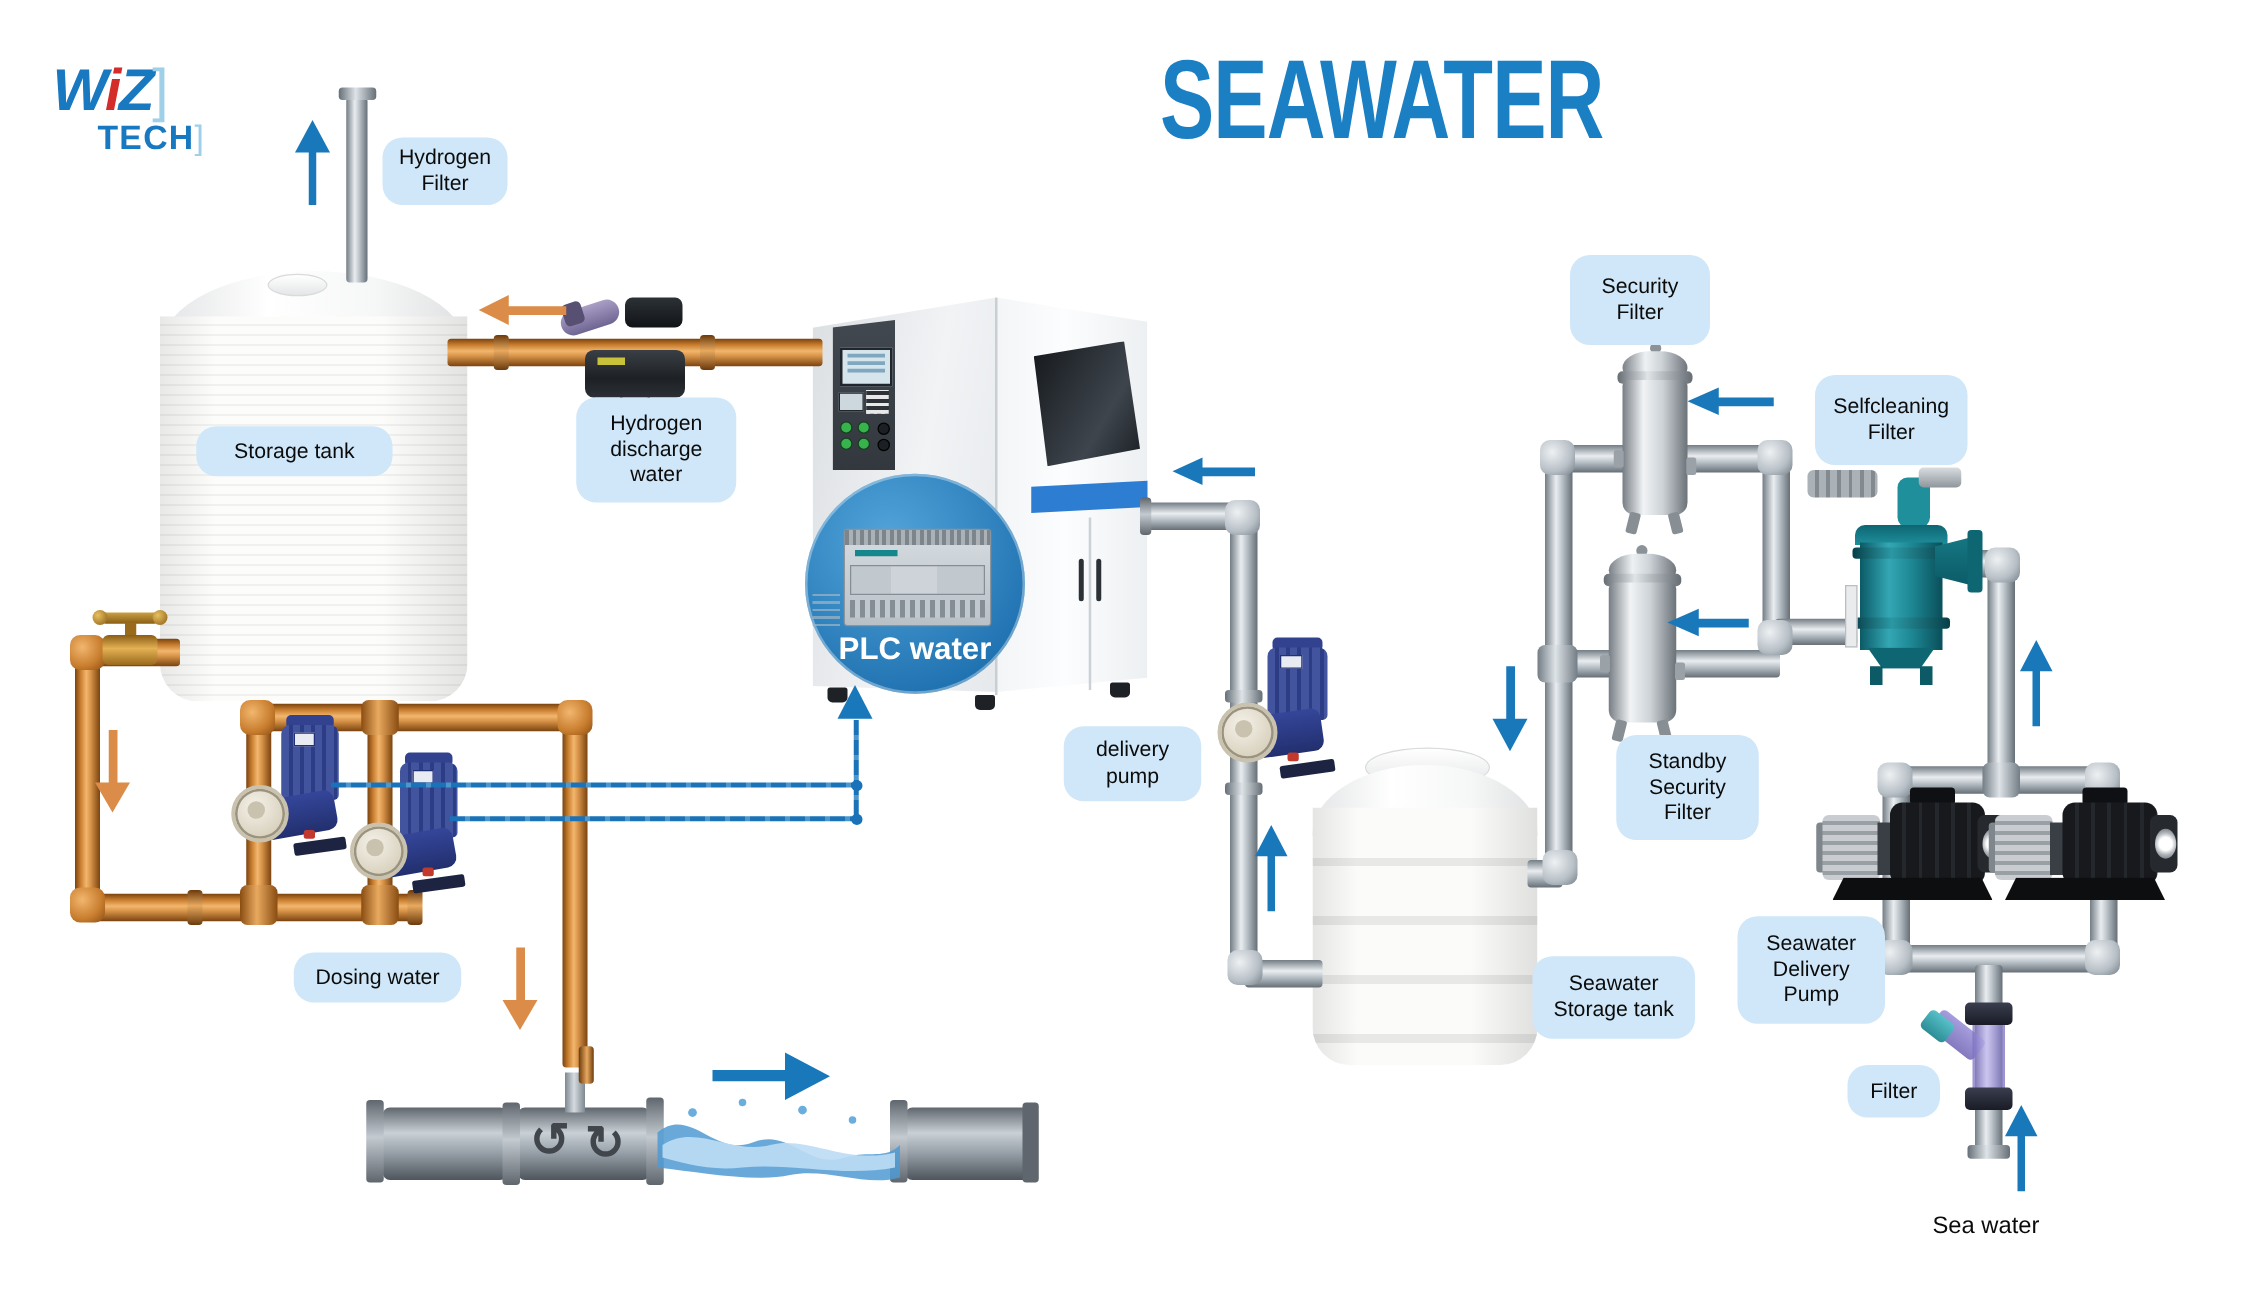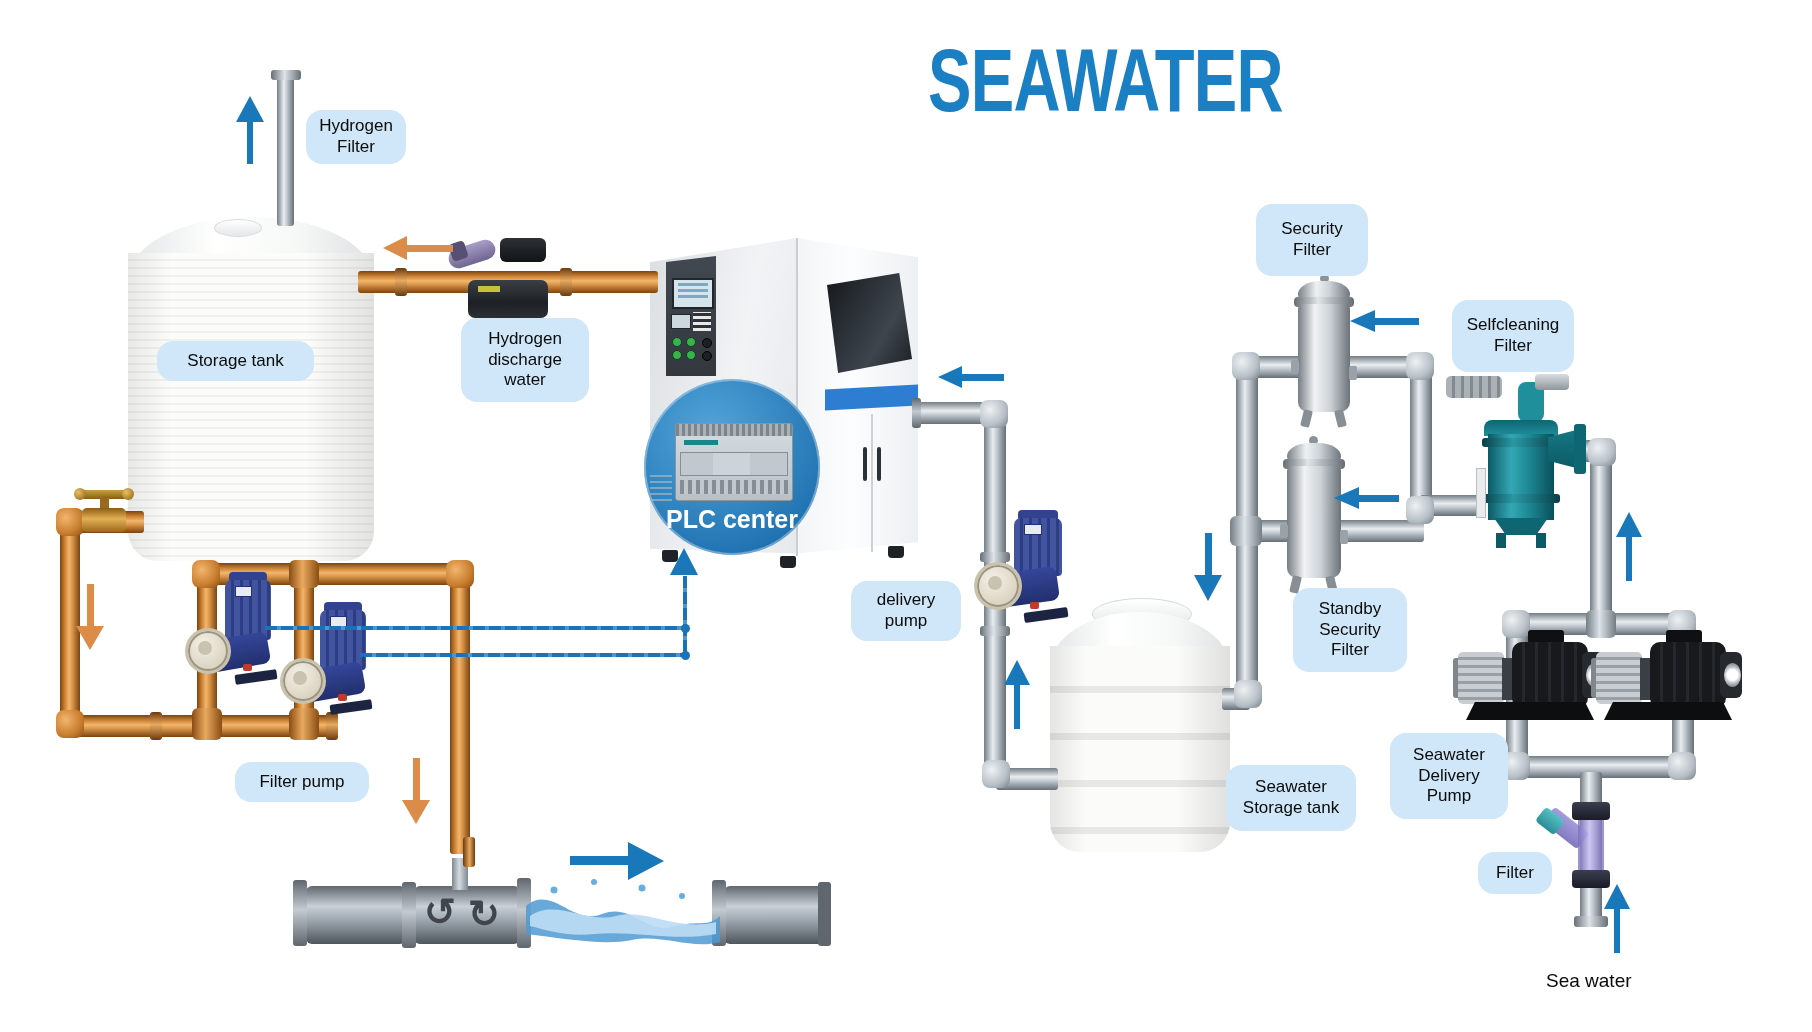--- a/index.html
+++ b/index.html
@@ -191,20 +191,24 @@
   
   .mixer-body{position:absolute;border-radius:6px;
     background:linear-gradient(180deg,#5f666d,#c9d0d6 35%,#98a1a9 62%,#4e555c);}
   .swirl{position:absolute;font-size:38px;color:#41464c;z-index:16;font-weight:700;}
 </style>
 </head>
 <body>
 
 <div id="canvas">
 
+  <div class="logo">
+    <div class="row1"><span class="w">W</span><span class="i">i</span><span class="z">Z</span><span class="br">]</span></div>
+    <div class="row2"><span>TECH</span><span class="br">]</span></div>
+  </div>
   <div class="title-main">SEAWATER</div>
 
   <div class="tank" style="left:128px;top:215px;width:248px;height:348px;">
     <div class="tk-dome" style="left:2px;top:2px;width:242px;height:66px;"></div>
     <div class="tk-cap" style="left:86px;top:4px;width:46px;height:16px;"></div>
     <div class="tk-body" style="left:0px;top:38px;width:246px;height:308px;"></div>
   </div>
 
   <div class="tank" style="left:1050px;top:598px;width:180px;height:255px;">
     <div class="tk-cap" style="left:42px;top:0px;width:98px;height:30px;"></div>
@@ -305,21 +309,21 @@
   </div>
 
   <div class="plc-circle">
     <div class="plc-dev">
       <div class="top"></div>
       <div class="brand"></div>
       <div class="slots"></div>
       <div class="ports"></div>
     </div>
     <div class="plc-vents"></div>
-    <div class="plc-text">PLC center</div>
+    <div class="plc-text">PLC water</div>
   </div>
 
   <div class="dev" style="left:452px;top:238px;width:110px;height:96px;">
     <div class="hd-valve">
         <div class="hd-valve2"></div>
       </div>
     <div class="hd-clamp"></div>
     <div class="hd-body"></div>
     <div class="hd-chip"></div>
     <div class="hd-box"></div>
@@ -530,21 +534,21 @@
   <div class="bubble" style="left:461px;top:318px;width:128px;height:84px;">
     <div>Hydrogen</div>
     <div>discharge</div>
     <div>water</div>
   </div>
   <div class="bubble" style="left:851px;top:581px;width:110px;height:60px;">
     <div>delivery</div>
     <div>pump</div>
   </div>
   <div class="bubble" style="left:235px;top:762px;width:134px;height:40px;">
-    <div>Filter pump</div>
+    <div>Dosing water</div>
   </div>
   <div class="bubble" style="left:1256px;top:204px;width:112px;height:72px;">
     <div>Security</div>
     <div>Filter</div>
   </div>
   <div class="bubble" style="left:1452px;top:300px;width:122px;height:72px;">
     <div>Selfcleaning</div>
     <div>Filter</div>
   </div>
   <div class="bubble" style="left:1293px;top:588px;width:114px;height:84px;">

